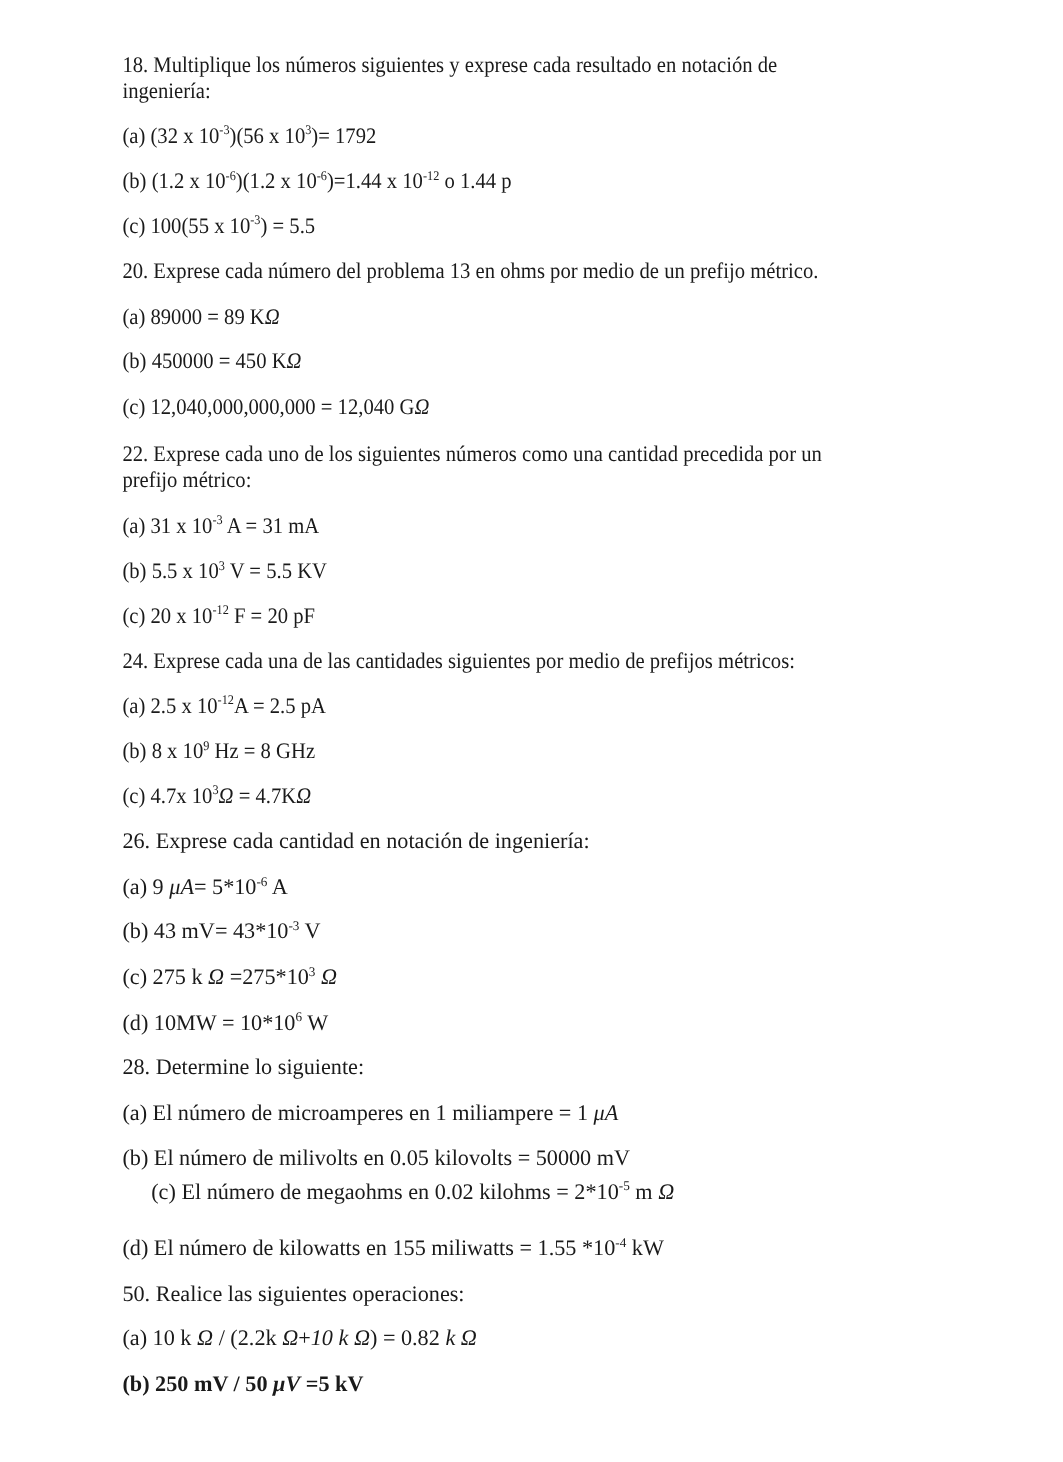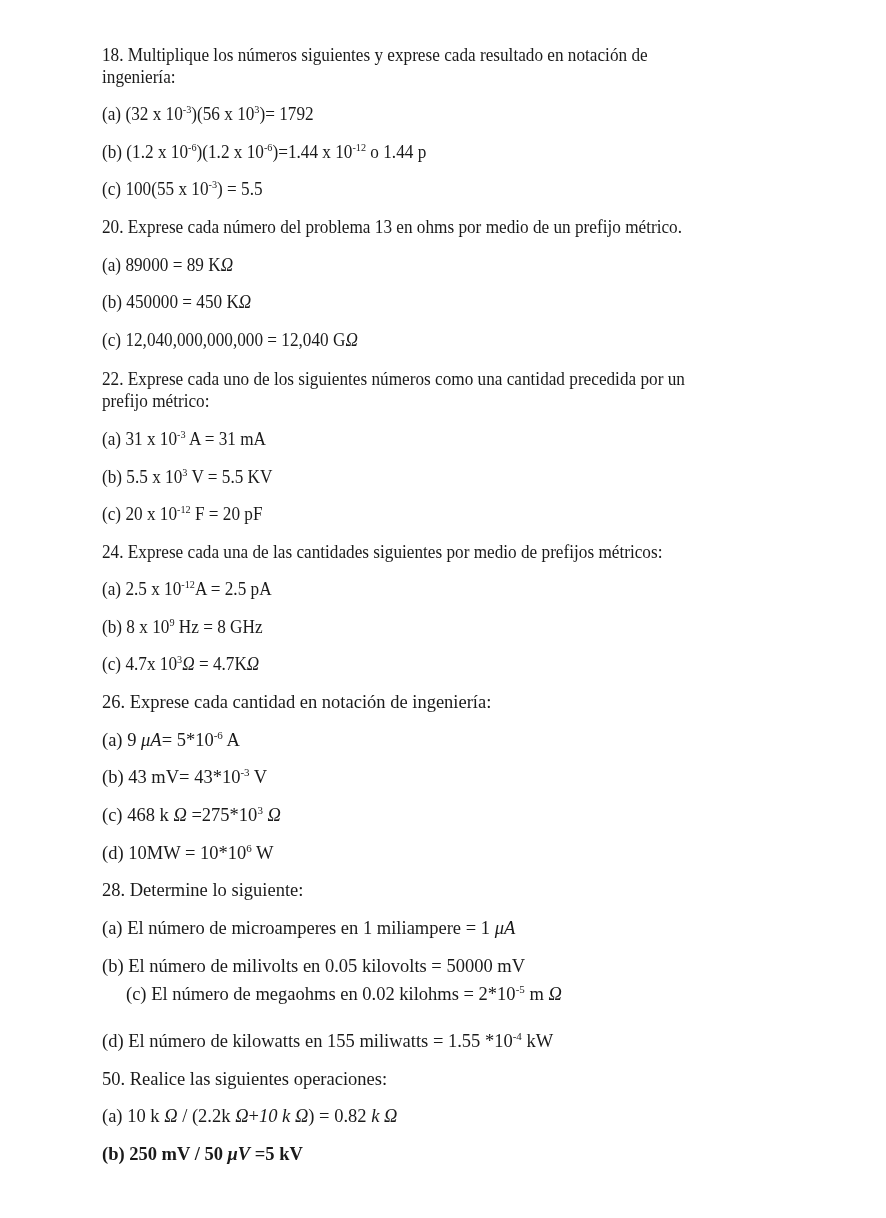--- a/index.html
+++ b/index.html
@@ -74,21 +74,21 @@
 <div class="line" style="top:691px;">
   <span>26. Exprese cada cantidad en notación de ingeniería:</span>
 </div>
 <div class="line" style="top:729px;">
   <span>(a) 9 </span><i>μA</i><span>= 5*10</span><sup>-6</sup><span> A</span>
 </div>
 <div class="line" style="top:766px;">
   <span>(b) 43 mV= 43*10</span><sup>-3</sup><span> V</span>
 </div>
 <div class="line" style="top:804px;">
-  <span>(c) 468 k </span><i>Ω</i><span> =275*10</span><sup>3</sup><span> </span><i>Ω</i>
+  <span>(c) 275 k </span><i>Ω</i><span> =275*10</span><sup>3</sup><span> </span><i>Ω</i>
 </div>
 <div class="line" style="top:842px;">
   <span>(d) 10MW = 10*10</span><sup>6</sup><span> W</span>
 </div>
 
 <div class="line" style="top:879px;text-align:center;">
   <span>28. Determine lo siguiente:</span>
 </div>
 <div class="line" style="top:917px;">
   <span>(a) El número de microamperes en 1 miliampere = 1 </span><i>μA</i>

